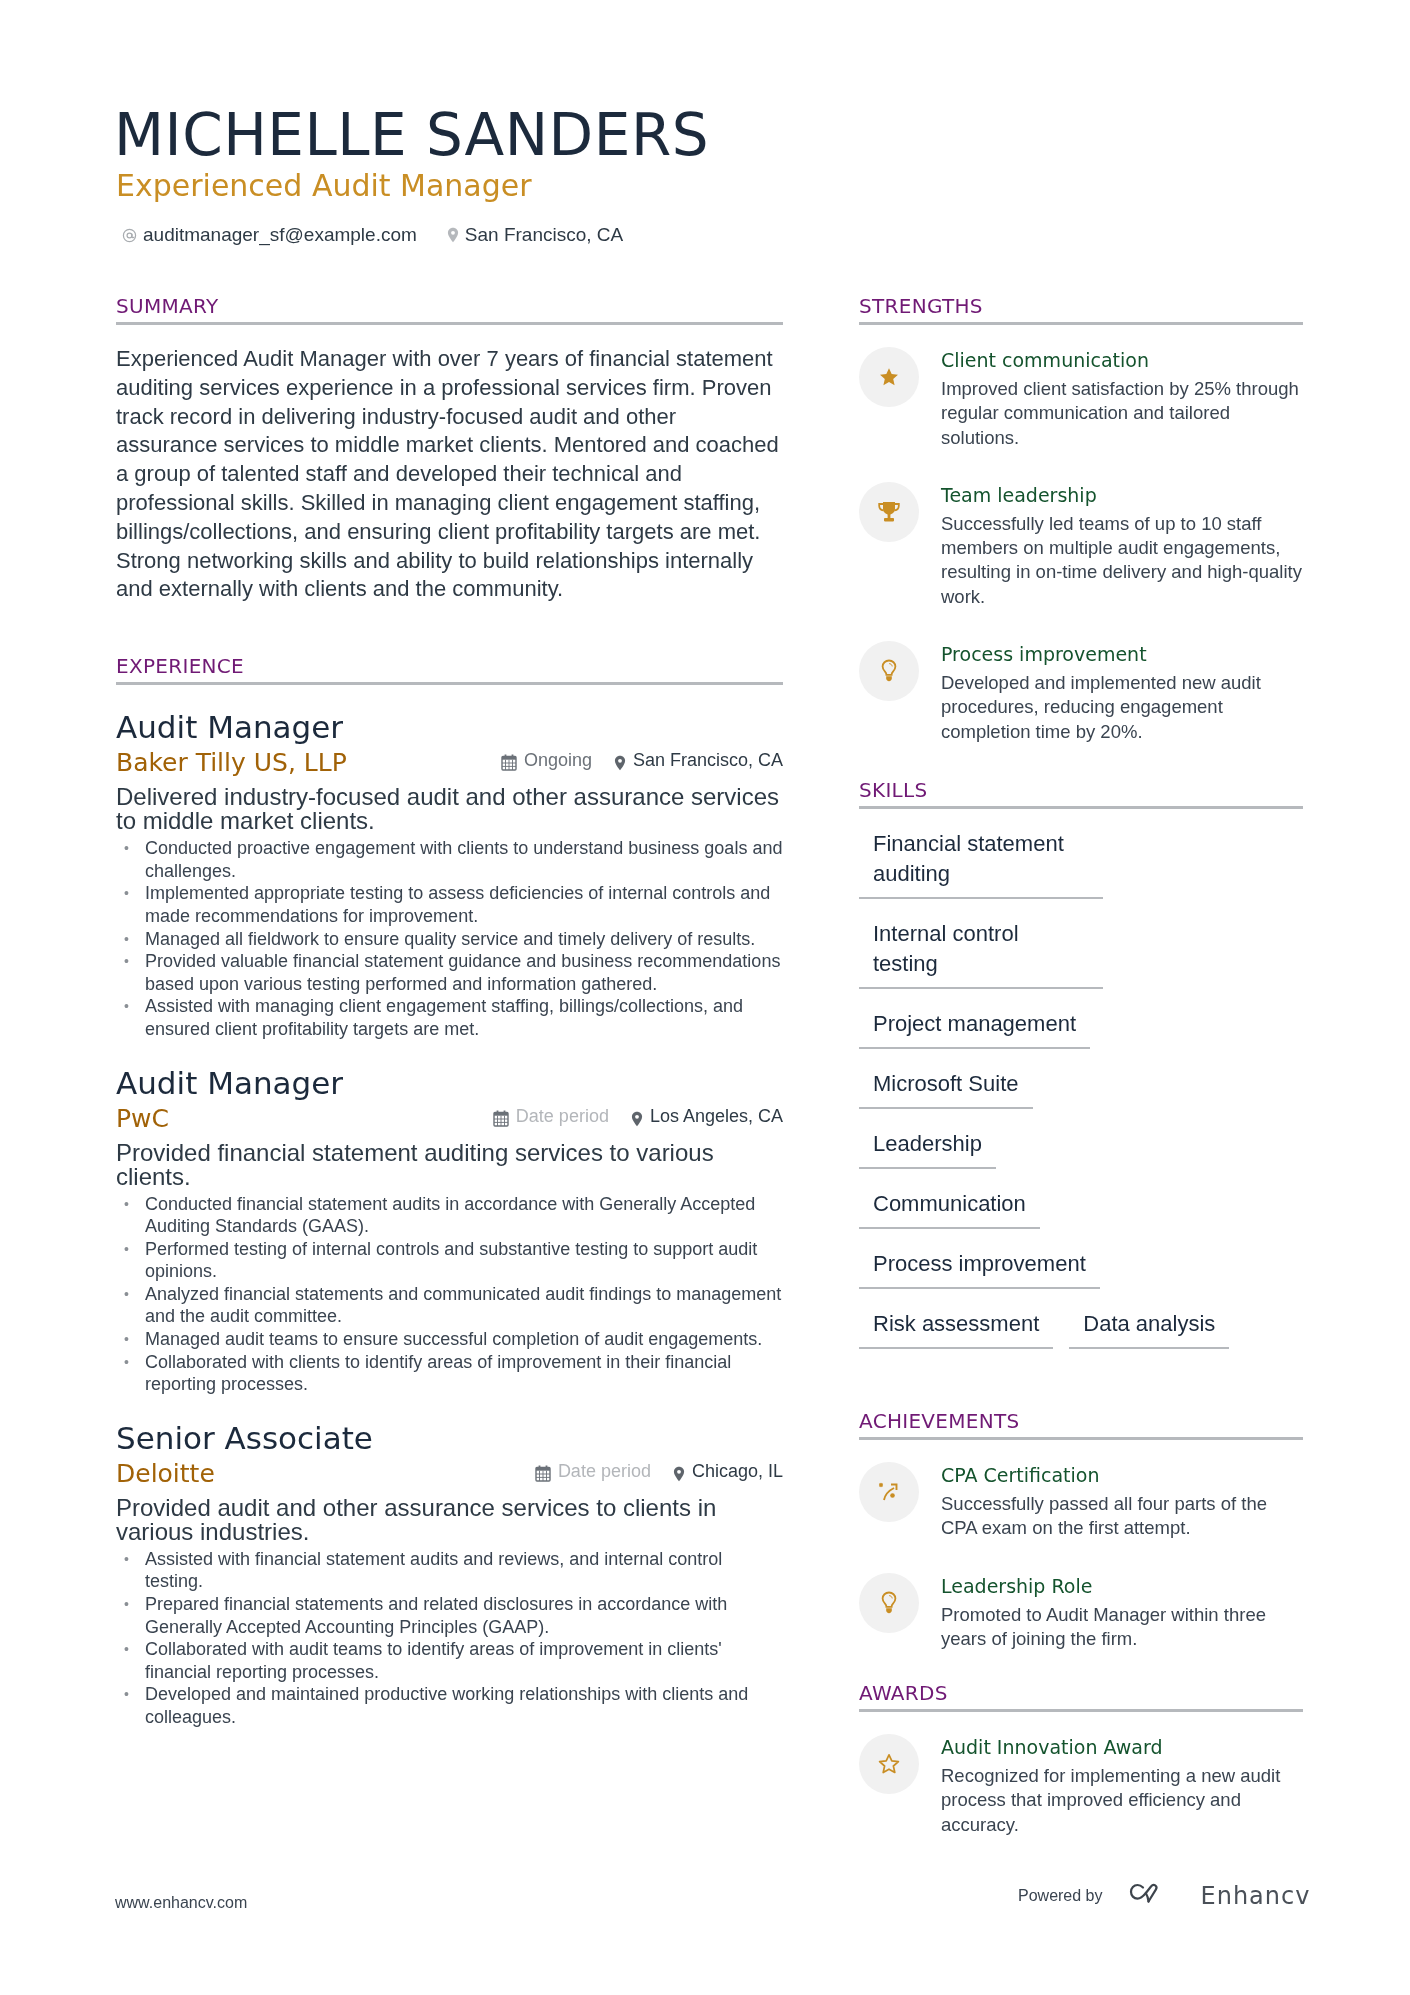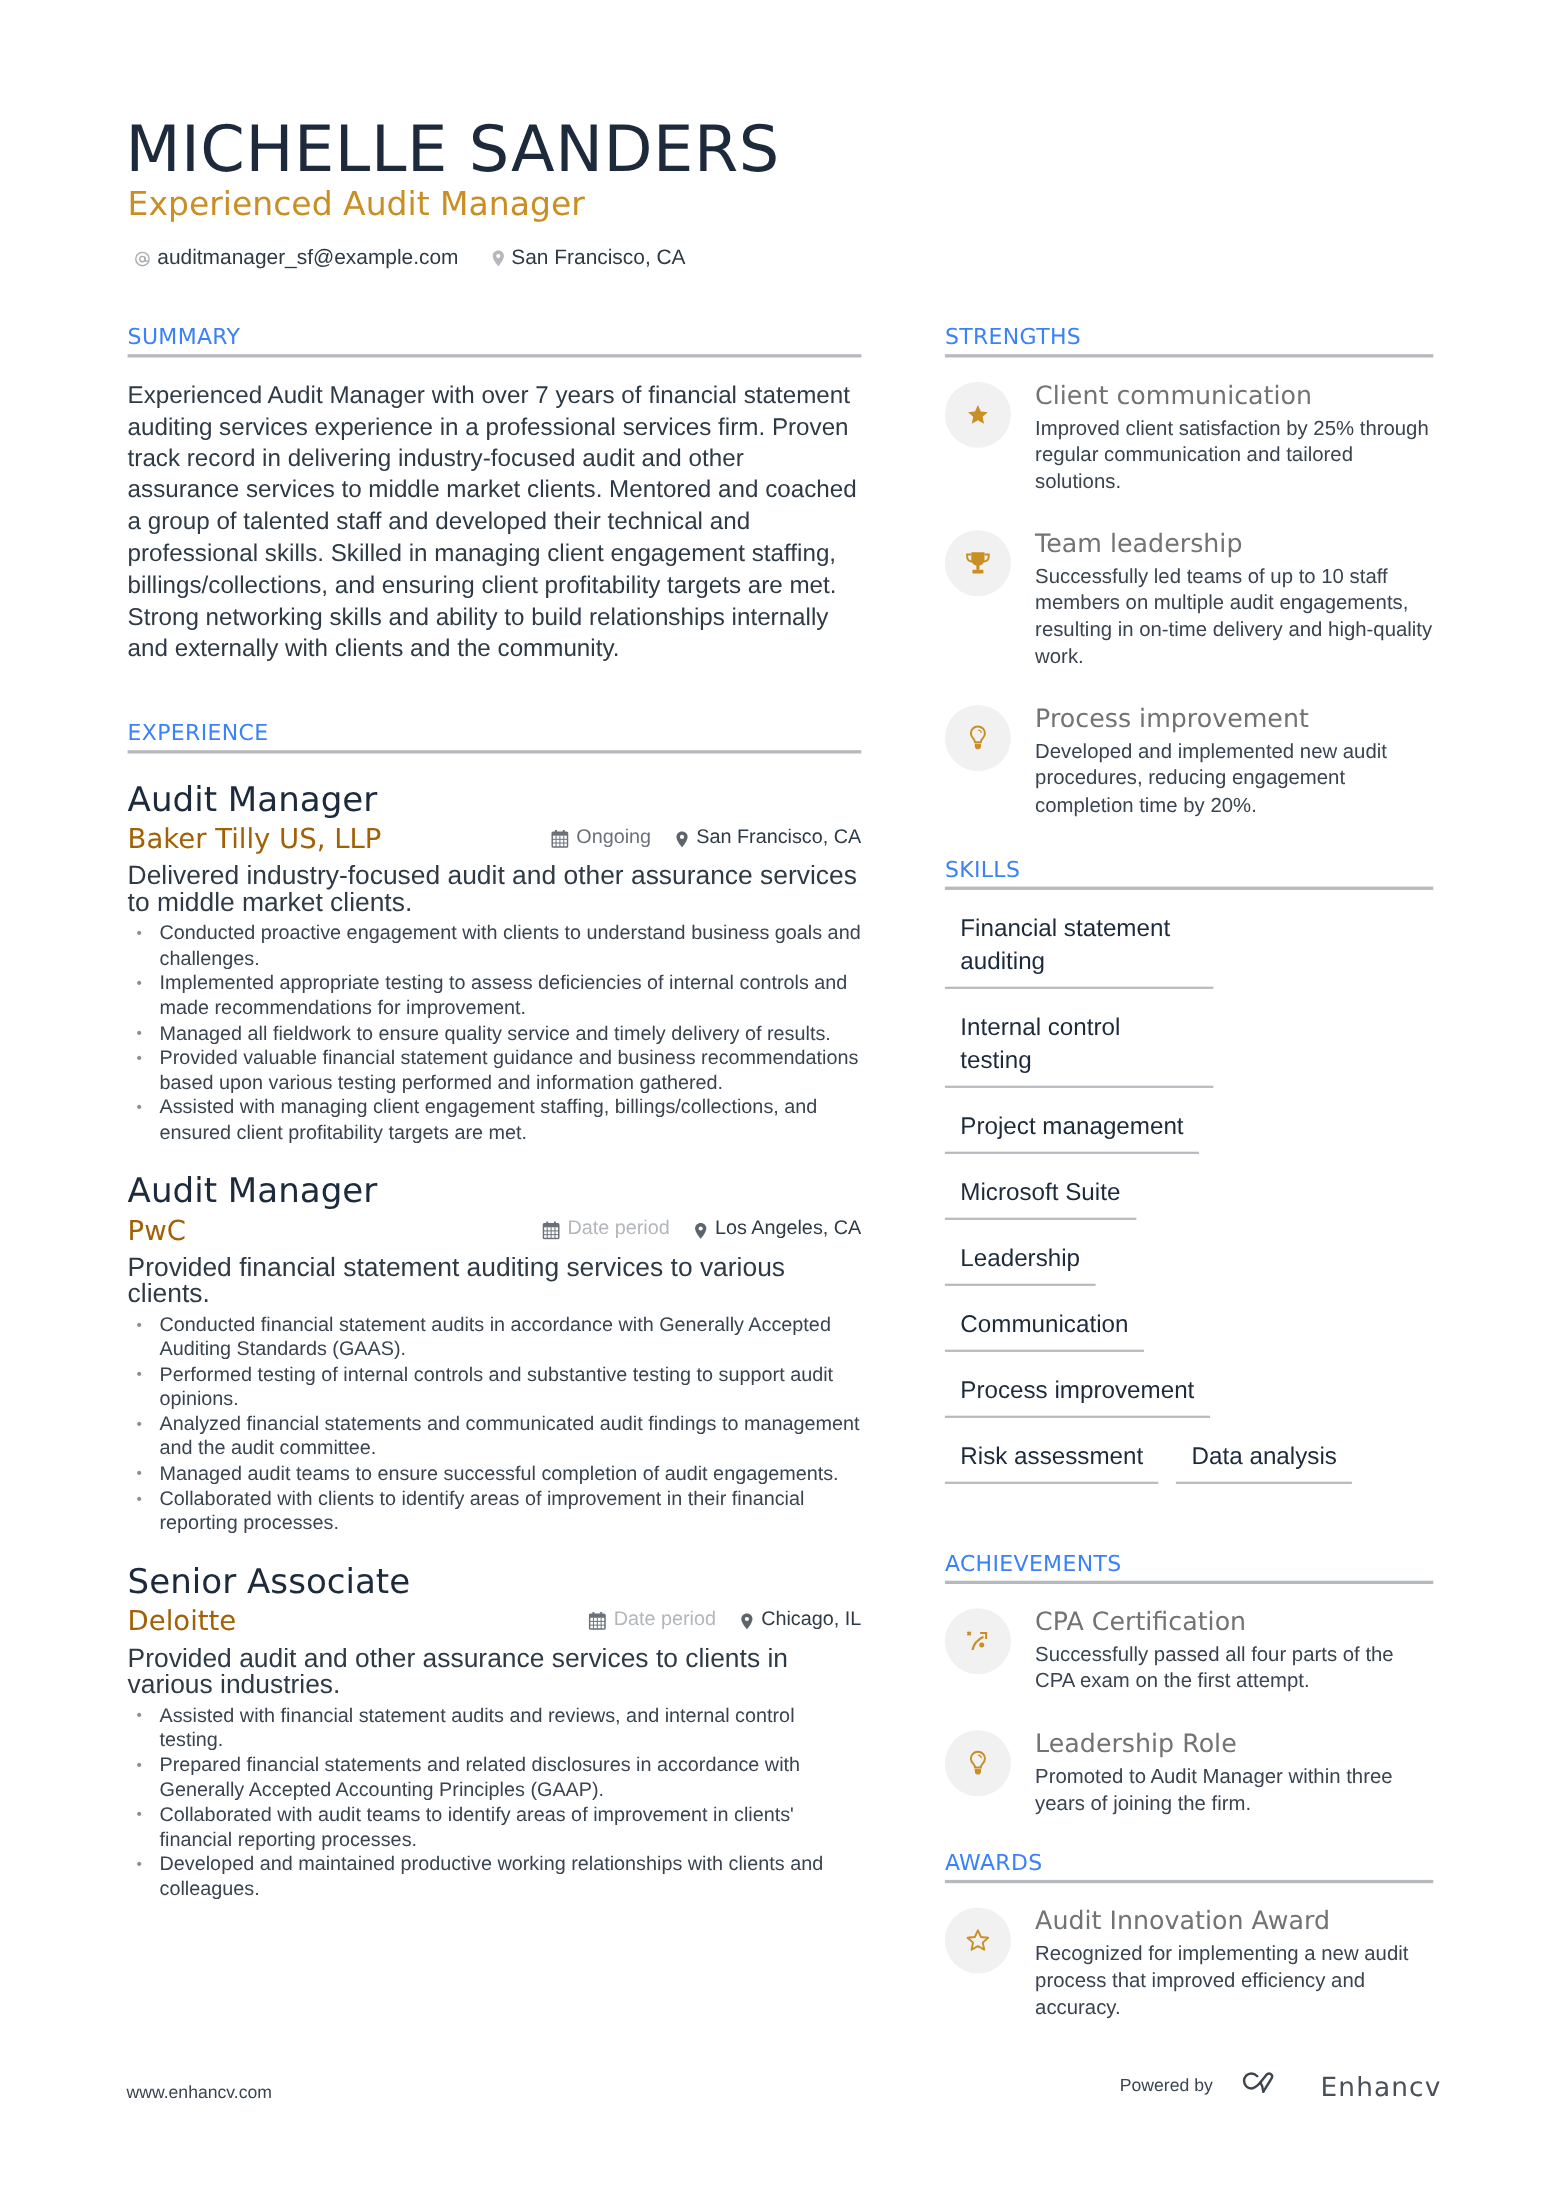--- a/index.html
+++ b/index.html
@@ -12,21 +12,21 @@
   .name { position: absolute; left: 114px; top: 104px; font-size: 58px; line-height: 62px; color: #1c2a3c; letter-spacing: 0.5px; font-family: "DejaVu Sans", sans-serif; font-weight: normal; }
   .title { position: absolute; left: 116px; top: 168px; font-size: 30px; line-height: 36px; color: #c98e24; font-family: "DejaVu Sans", sans-serif; }
   .contacts { position: absolute; left: 122px; top: 224px; display: flex; gap: 30px; font-size: 19px; color: #2e3a45; align-items: center; }
   .contact { display: flex; align-items: center; gap: 6px; }
   .contact .ico { color: #a0a4a8; font-size: 17px; display: inline-flex; align-items: center; }
 
   
   .col-left { position: absolute; left: 116px; top: 294px; width: 667px; }
   .col-right { position: absolute; left: 859px; top: 294px; width: 444px; }
 
-  .section-title { font-size: 20px; color: #3b82f6; letter-spacing: 0.3px; padding-bottom: 4px; border-bottom: 3px solid #b6b9bd; text-transform: uppercase; font-family: "DejaVu Sans", sans-serif; }
+  .section-title { font-size: 20px; color: #701a75; letter-spacing: 0.3px; padding-bottom: 4px; border-bottom: 3px solid #b6b9bd; text-transform: uppercase; font-family: "DejaVu Sans", sans-serif; }
 
   
   .summary-text { margin-top: 20px; font-size: 22px; line-height: 28.8px; color: #2e3a45; }
 
   
   .exp-section { margin-top: 50px; }
   .job { margin-top: 24px; }
   .job:first-of-type { margin-top: 22px; }
   .job-title { font-size: 31px; line-height: 36px; color: #1c2a3c; font-family: "DejaVu Sans", sans-serif; }
   .job-row { display: flex; justify-content: space-between; align-items: baseline; margin-top: 2px; }
@@ -40,21 +40,21 @@
   .bullets { list-style: none; margin-top: 4px; }
   .bullets li { position: relative; padding-left: 29px; font-size: 18px; line-height: 22.6px; color: #3a4450; }
   .bullets li::before { content: "•"; position: absolute; left: 8px; top: 0; color: #8a8f95; font-size: 14px; }
 
   
   .icon-list { margin-top: 20px; }
   .icon-item { display: flex; gap: 22px; margin-bottom: 30px; }
   .icon-circle { flex: 0 0 60px; width: 60px; height: 60px; border-radius: 50%; background: #f1f1f1; display: flex; align-items: center; justify-content: center; margin-top: 2px; }
   .icon-circle svg { display: block; }
   .item-body { flex: 1; }
-  .item-title { font-size: 23px; line-height: 30px; color: #737373; font-family: "DejaVu Sans", sans-serif; }
+  .item-title { font-size: 19px; line-height: 30px; color: #14532d; font-family: "DejaVu Sans", sans-serif; }
   .item-desc { font-size: 18.5px; line-height: 24.3px; color: #3a4450; margin-top: 2px; }
 
   .skills-section { margin-top: 34px; }
   .skills { display: flex; flex-wrap: wrap; gap: 0 16px; margin-top: 16px; width: 444px; }
   .skill { font-size: 22px; line-height: 30px; color: #1c2a3c; padding: 4px 14px 8px 14px; border-bottom: 2px solid #b6b9bd; margin-bottom: 16px; }
 
   .ach-section { margin-top: 44px; }
   .awards-section { margin-top: 28px; }
 
   

